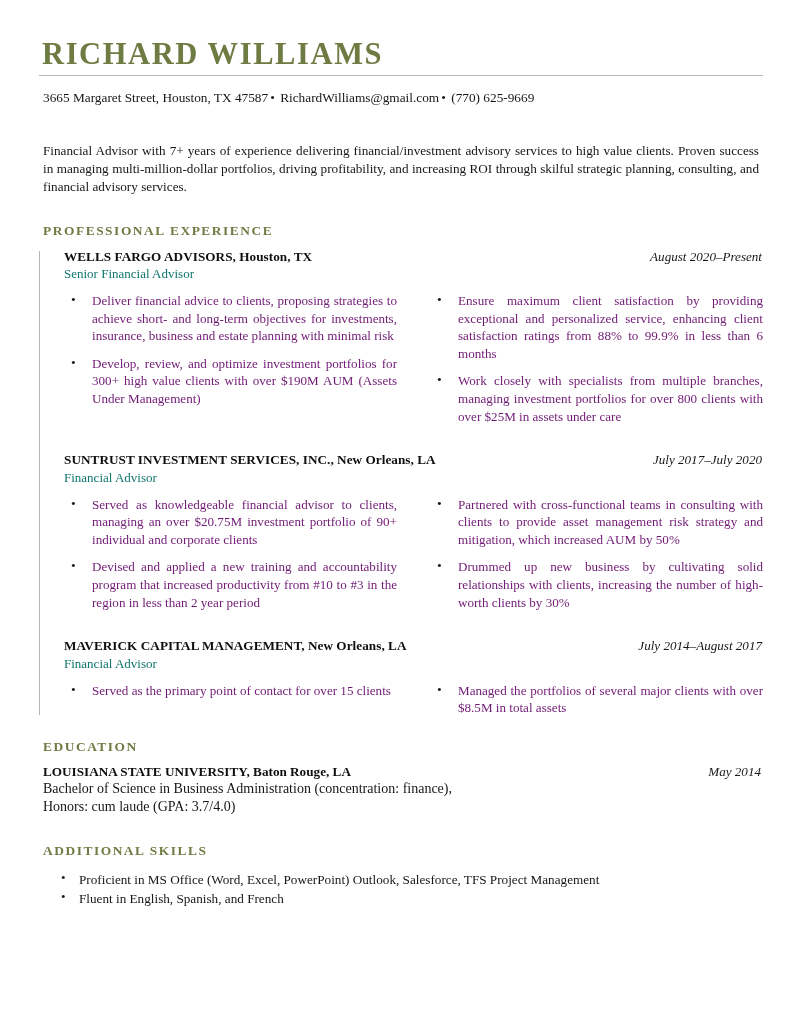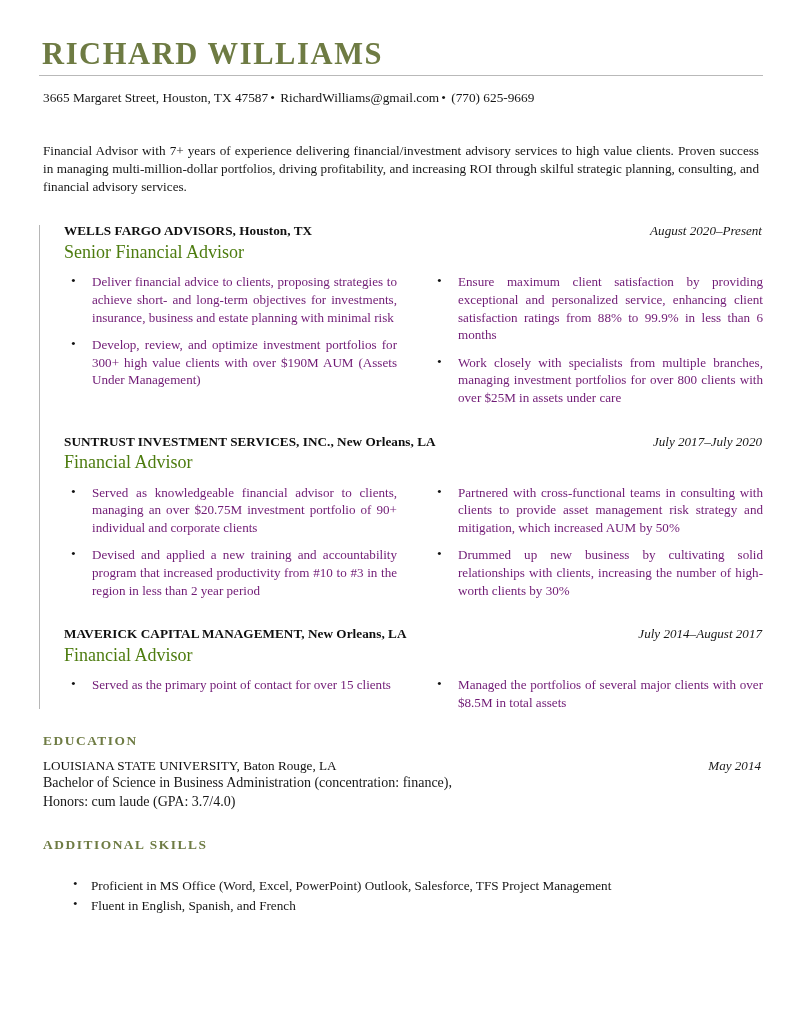--- a/index.html
+++ b/index.html
@@ -109,23 +109,23 @@
   }
   .job-company .org { text-transform: uppercase; }
   .job-date {
     font-size: 13.1px;
     font-style: italic;
     color: #161616;
     white-space: nowrap;
     padding-right: 1px;
   }
   .job-title {
-    font-size: 18px;
+    font-size: 13px;
     line-height: 1.3;
-    color: #4d7c0f;
+    color: #0f766e;
     padding-top: 1px;
   }
 
   
   .cols {
     display: flex;
     gap: 33px;
     margin-top: 9px;
   }
   .col { flex: 1 1 0; min-width: 0; }
@@ -161,42 +161,42 @@
   .edu {
     padding: 9px 2px 0 4px;
   }
   .edu-head {
     display: flex;
     justify-content: space-between;
     align-items: baseline;
   }
   .edu-school {
     font-size: 13.2px;
-    font-weight: 400;
+    font-weight: 700;
     color: #0f0f0f;
   }
   .edu-school .org { text-transform: uppercase; }
   .edu-date {
     font-size: 13.1px;
     font-style: italic;
     white-space: nowrap;
   }
   .edu-line {
     font-size: 14px;
     line-height: 1.32;
     color: #161616;
   }
 
   
   .skills {
     padding: 7px 4px 0 4px;
   }
   ul.skill-list {
     list-style: none;
-    margin: 16px;
+    margin: 4px;
     padding: 0;
   }
   ul.skill-list > li {
     position: relative;
     font-size: 13.2px;
     line-height: 1.46;
     padding-left: 32px;
     color: #161616;
   }
   ul.skill-list > li::before {
@@ -218,20 +218,21 @@
     <div class="contact">
       <span>3665 Margaret Street, Houston, TX 47587</span><span class="sep">•</span>&nbsp;<span>RichardWilliams@gmail.com</span><span class="sep">•</span>&nbsp;<span>(770) 625-9669</span>
     </div>
   </div>
 
   <div class="sec-summary">
     <p class="summary-body">Financial Advisor with 7+ years of experience delivering financial/investment advisory services to high value clients. Proven success in managing multi-million-dollar portfolios, driving profitability, and increasing ROI through skilful strategic planning, consulting, and financial advisory services.</p>
   </div>
 
   <div class="sec-experience">
+    <h2 class="section-title">Professional Experience</h2>
 
     <div class="experience">
 
       <div class="job">
         <div class="job-head">
           <div class="job-company"><span class="org">Wells Fargo Advisors</span><span>, Houston, TX</span></div>
           <div class="job-date">August 2020–Present</div>
         </div>
         <div class="job-title">Senior Financial Advisor</div>
         <div class="cols">

